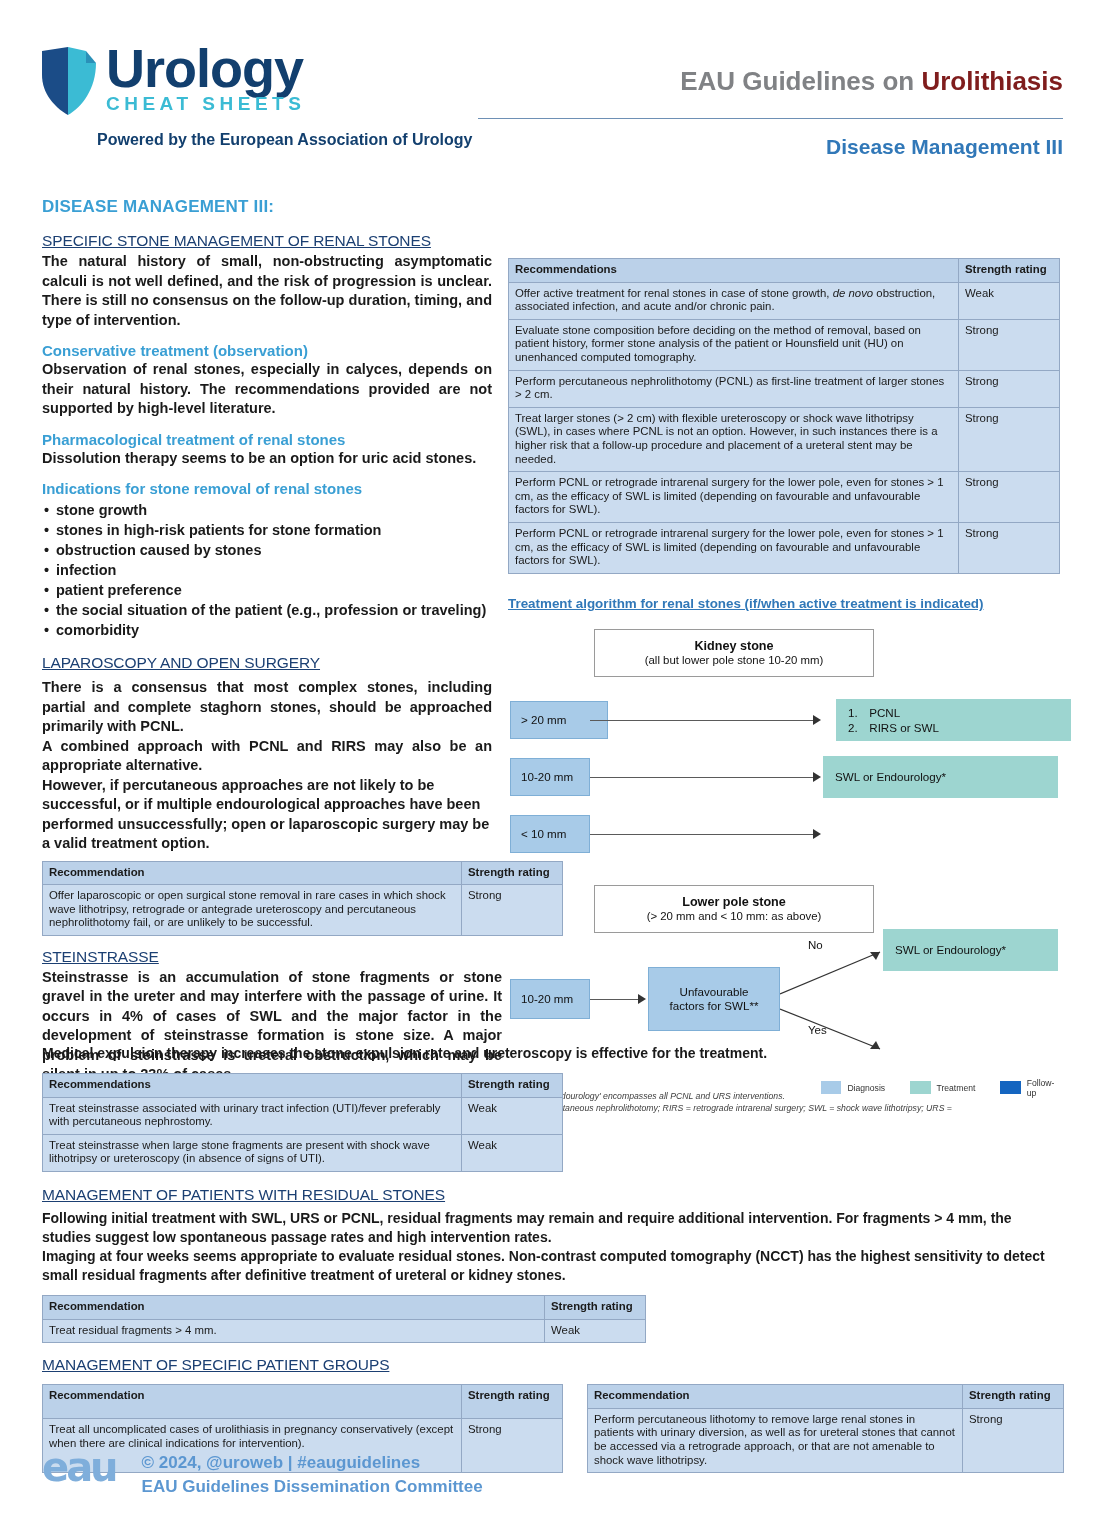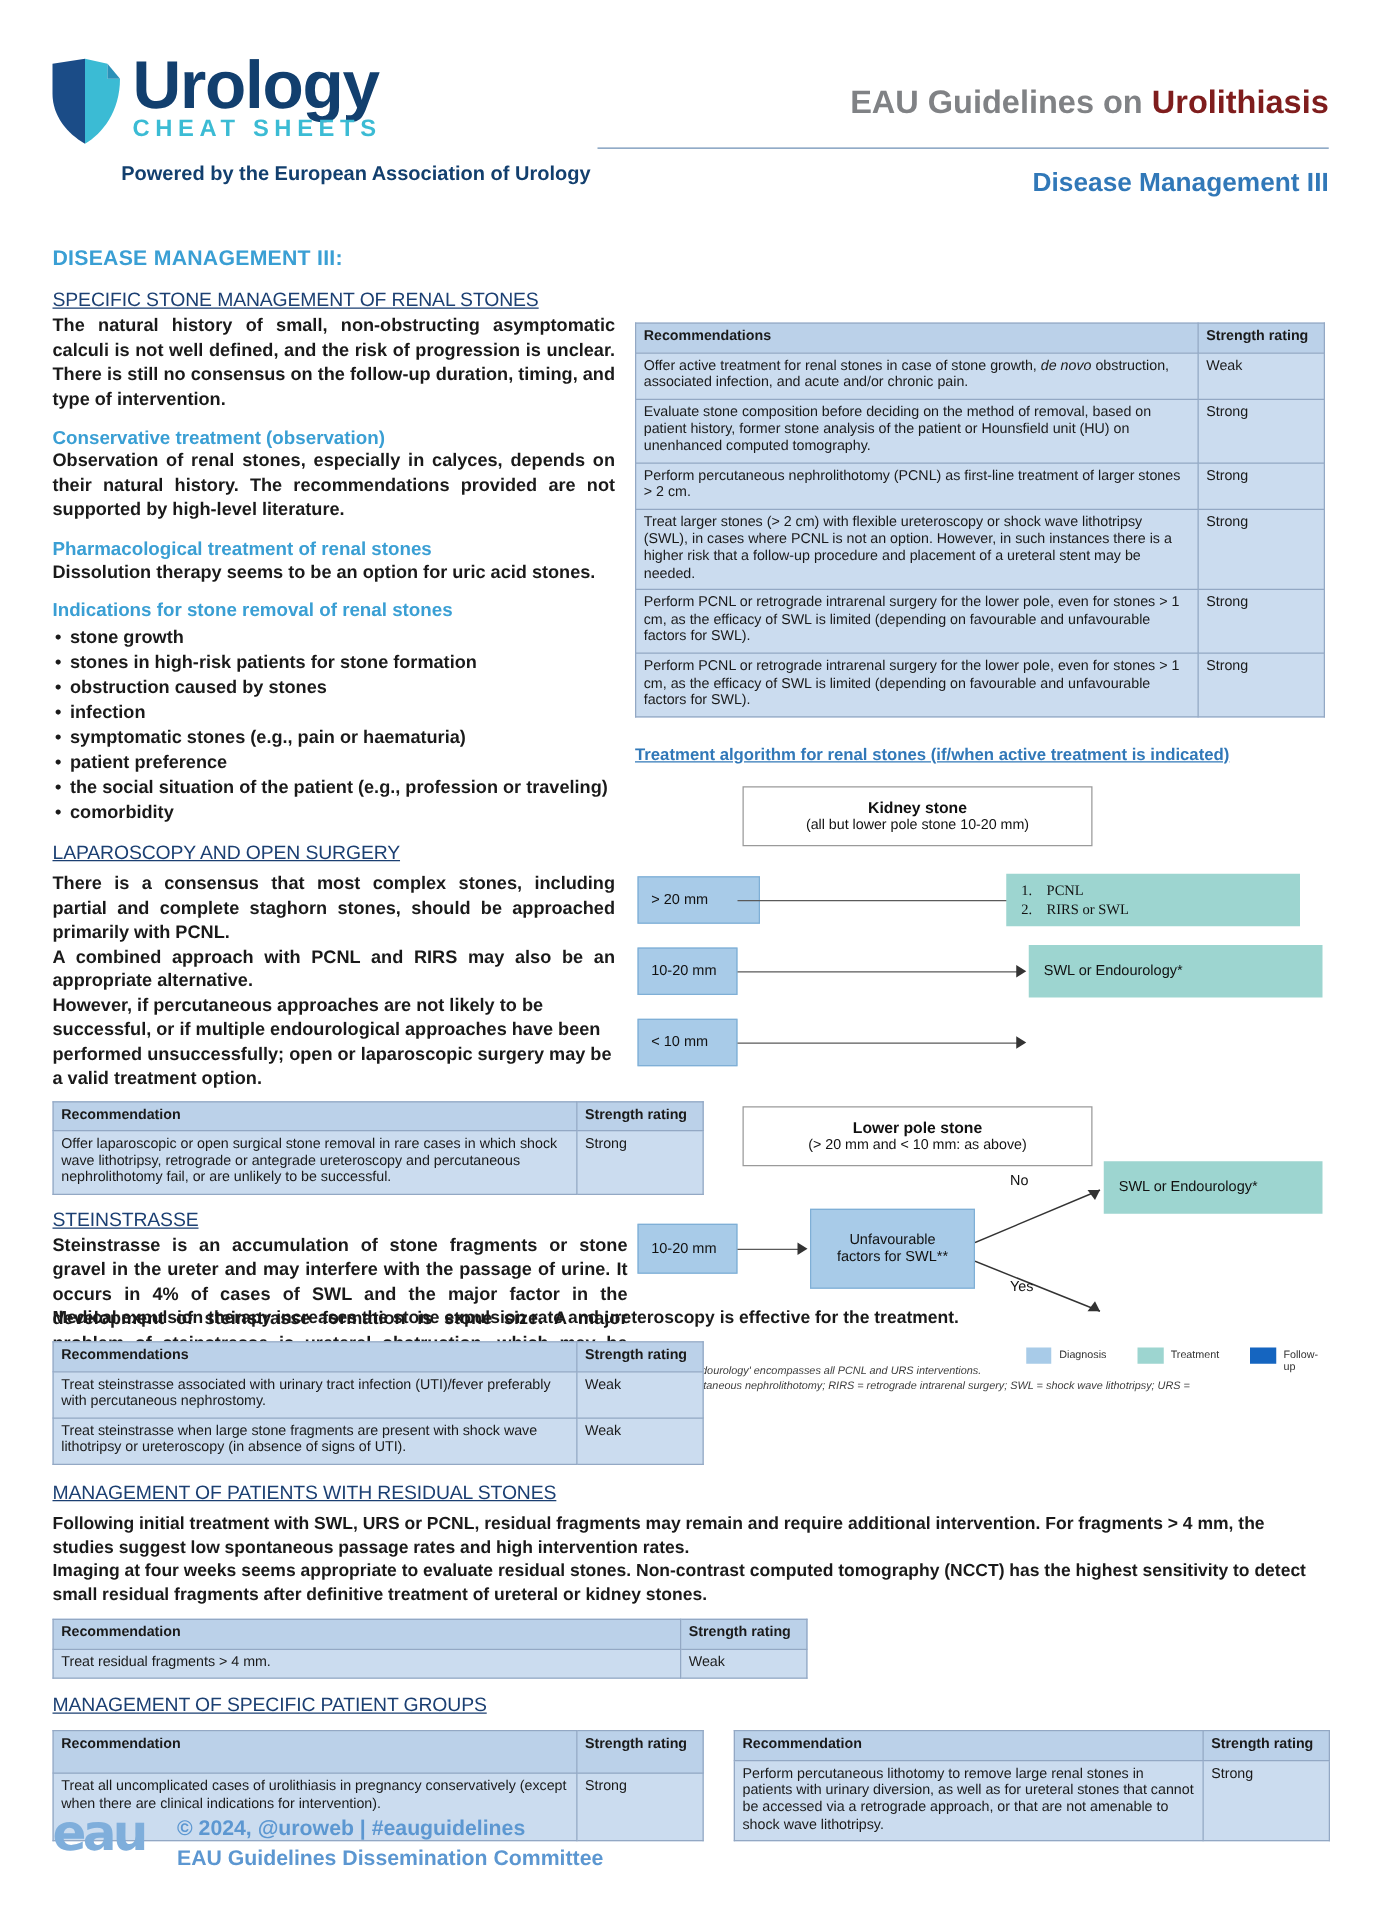--- a/index.html
+++ b/index.html
@@ -66,21 +66,21 @@
         font-size:11.6px;line-height:14px;color:#111;text-align:center;}
   .fbox.white{background:#ffffff;border:1px solid #9a9a9a;flex-direction:column;}
   .fbox.diag{background:#A8CBE8;border:1px solid #7FAFD6;justify-content:flex-start;padding-left:10px;}
   .fbox.treat{background:#9DD5D0;justify-content:flex-start;padding-left:12px;}
   .fbox .t1{font-weight:bold;font-size:12.6px;}
   .fbox .t2{font-size:11.4px;}
   .numlist{text-align:left;line-height:15px;}
   .lineh{position:absolute;height:1px;background:#5a5a5a;}
   .arrow{position:absolute;width:0;height:0;border-top:5px solid transparent;border-bottom:5px solid transparent;border-left:8px solid #333;}
   .ylabel{position:absolute;font-size:11.5px;color:#111;}
-  .legend{position:absolute;display:flex;align-items:flex-start;gap:6px;font-size:8.6px;color:#333;}
+  .legend{position:absolute;display:flex;align-items:center;gap:6px;font-size:8.6px;color:#333;}
   .legend .sw{width:22px;height:13px;display:inline-block;}
   .legend .gap{width:14px;display:inline-block;}
   .fnote{position:absolute;font-size:8.7px;font-style:italic;color:#3d3d3d;line-height:11.4px;width:470px;}
 
   
   .wide{position:absolute;left:42px;width:1022px;}
   .wide-text{font-size:14px;font-weight:bold;line-height:19px;}
 
   
   .footer{position:absolute;left:42px;top:1448px;display:flex;align-items:flex-start;}
@@ -127,21 +127,20 @@
 
     <div class="h-sub" style="margin-top:12px;">Pharmacological treatment of renal stones</div>
     <div class="body-text-l" style="margin-top:1px;">Dissolution therapy seems to be an option for uric acid stones.</div>
 
     <div class="h-sub" style="margin-top:12px;">Indications for stone removal of renal stones</div>
     <ul class="bullets" style="margin-top:3px;">
       <li>stone growth</li>
       <li>stones in high-risk patients for stone formation</li>
       <li>obstruction caused by stones</li>
       <li>infection</li>
-      <li>symptomatic stones (e.g., pain or haematuria)</li>
       <li>patient preference</li>
       <li>the social situation of the patient (e.g., profession or traveling)</li>
       <li>comorbidity</li>
     </ul>
 
     <div class="h-sec" style="margin-top:14px;">LAPAROSCOPY AND OPEN SURGERY</div>
     <div class="body-text" style="margin-top:6px;">There is a consensus that most complex stones, including partial and complete staghorn stones, should be approached primarily with PCNL.</div>
     <div class="body-text" style="margin-top:0;">A combined approach with PCNL and RIRS may also be an appropriate alternative.</div>
     <div class="body-text-l" style="margin-top:0;">However, if percutaneous approaches are not likely to be successful, or if multiple endourological approaches have been performed unsuccessfully; open or laparoscopic surgery may be a valid treatment option.</div>
 
@@ -204,21 +203,21 @@
       <div class="fbox white" style="left:86px;top:10px;width:280px;height:48px;">
         <div class="t1">Kidney stone</div>
         <div class="t2">(all but lower pole stone 10-20 mm)</div>
       </div>
 
       <div class="fbox diag" style="left:2px;top:82px;width:98px;height:38px;">
         <span>&gt; 20 mm</span>
       </div>
       <div class="lineh" style="left:82px;top:101px;width:225px;"></div>
       <div class="arrow" style="left:305px;top:96px;"></div>
-      <div class="fbox treat" style="left:297px;top:80px;width:235px;height:42px;font-family:Liberation Serif, serif;">
+      <div class="fbox treat" style="left:328px;top:80px;width:235px;height:42px;">
         <div class="numlist">
           <div>1. PCNL</div>
           <div>2. RIRS or SWL</div>
         </div>
       </div>
 
       <div class="fbox diag" style="left:2px;top:139px;width:80px;height:38px;">
         <span>10-20 mm</span>
       </div>
       <div class="lineh" style="left:82px;top:158px;width:225px;"></div>

